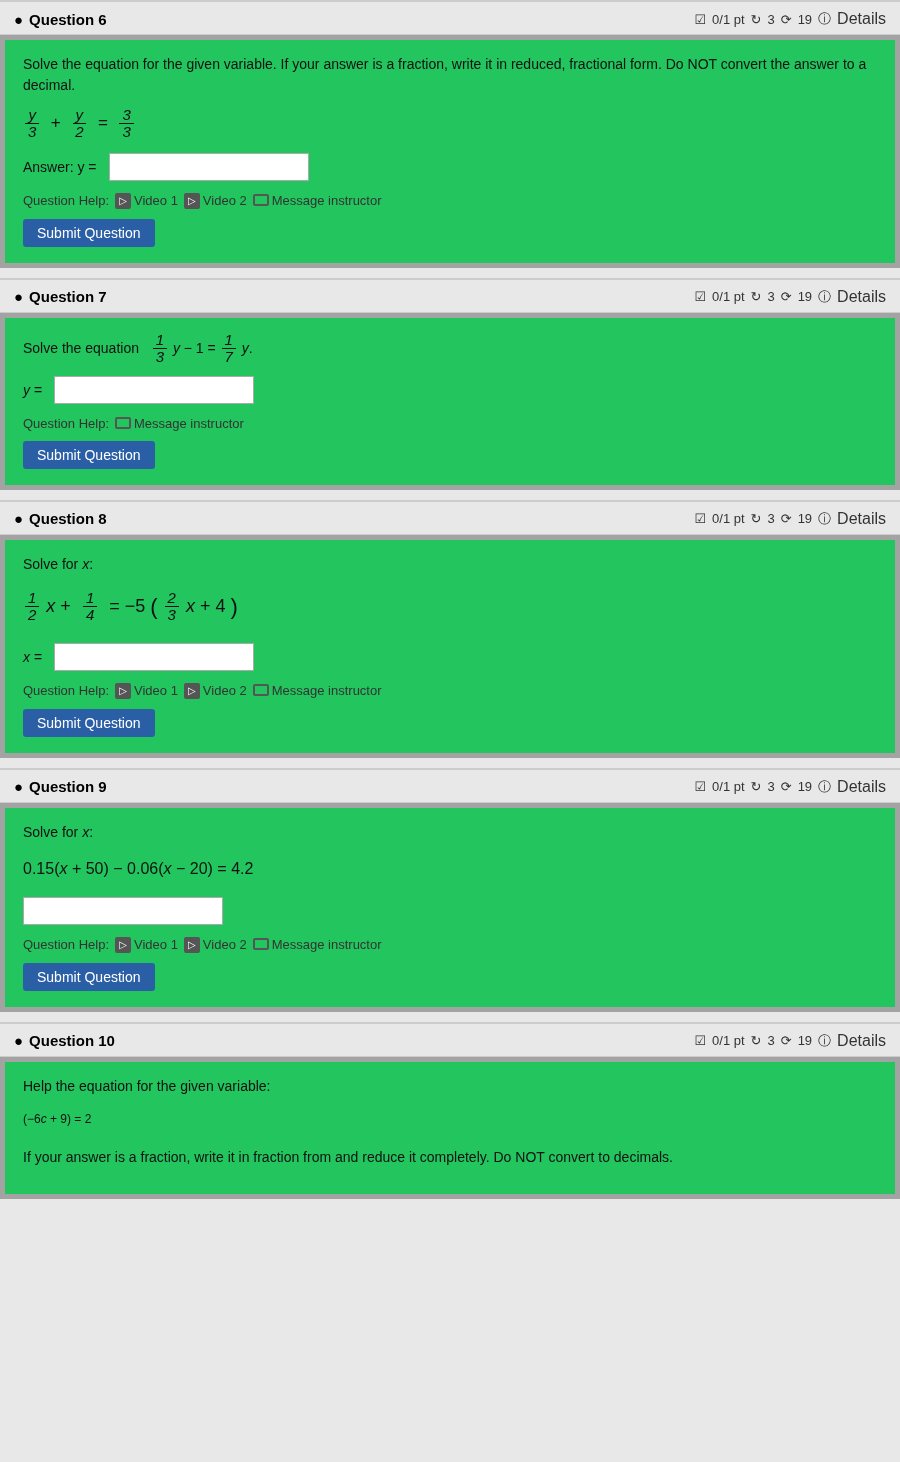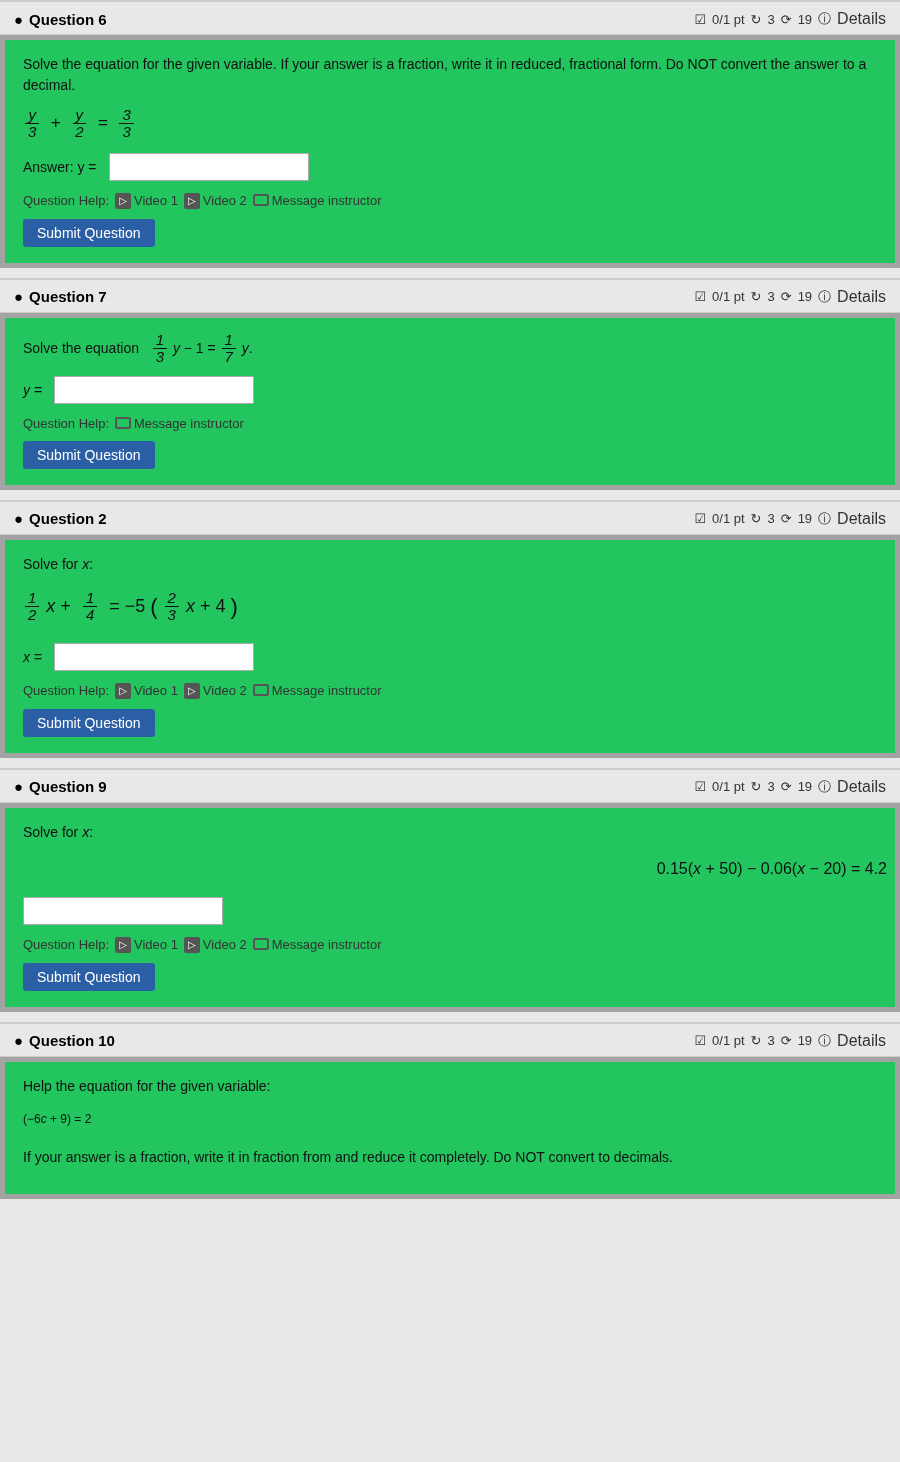--- a/index.html
+++ b/index.html
@@ -255,21 +255,21 @@
       </a>
     </div>
     <button class="submit-btn">Submit Question</button>
   </div>
 </div>
 
 <div class="question-block" style="margin-top:10px;">
   <div class="question-header">
     <div class="question-title">
       <span>●</span>
-      <span>Question 2</span>
+      <span>Question 8</span>
     </div>
     <div class="question-meta">
       <span>☑</span>
       <span>0/1 pt</span>
       <span>↻</span>
       <span>3</span>
       <span>⟳</span>
       <span>19</span>
       <span>ⓘ</span>
       <a href="#" class="details-link">Details</a>
@@ -331,21 +331,21 @@
       <span>↻</span>
       <span>3</span>
       <span>⟳</span>
       <span>19</span>
       <span>ⓘ</span>
       <a href="#" class="details-link">Details</a>
     </div>
   </div>
   <div class="question-body">
     <div class="question-text">Solve for <i>x</i>:</div>
-    <div class="math-block" style="font-size:16px;margin:6px 0 12px 0;font-weight:normal;text-align:right;">
+    <div class="math-block" style="font-size:16px;margin:6px 0 12px 0;font-weight:normal;">
       0.15(<i>x</i> + 50) − 0.06(<i>x</i> − 20) = 4.2
     </div>
     <input type="text" class="input-standalone" style="width: 200px;">
     <div class="question-help">
       <span>Question Help:</span>
       <a href="#" class="help-link">
         <span class="icon">▷</span>
         <span>Video 1</span>
       </a>
       <a href="#" class="help-link">

